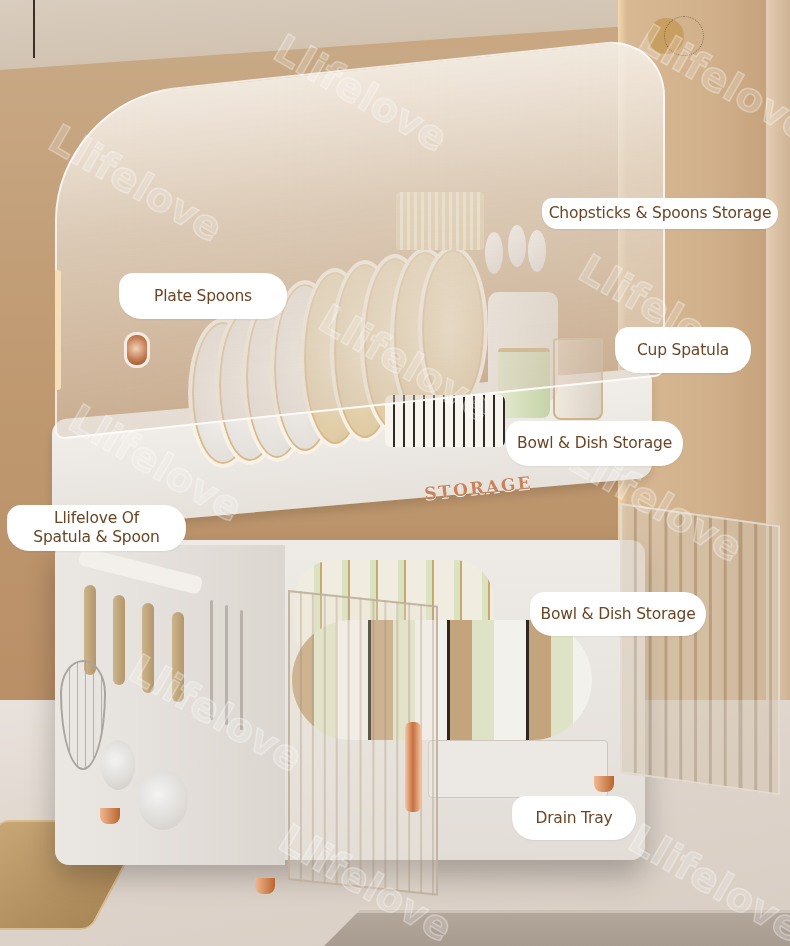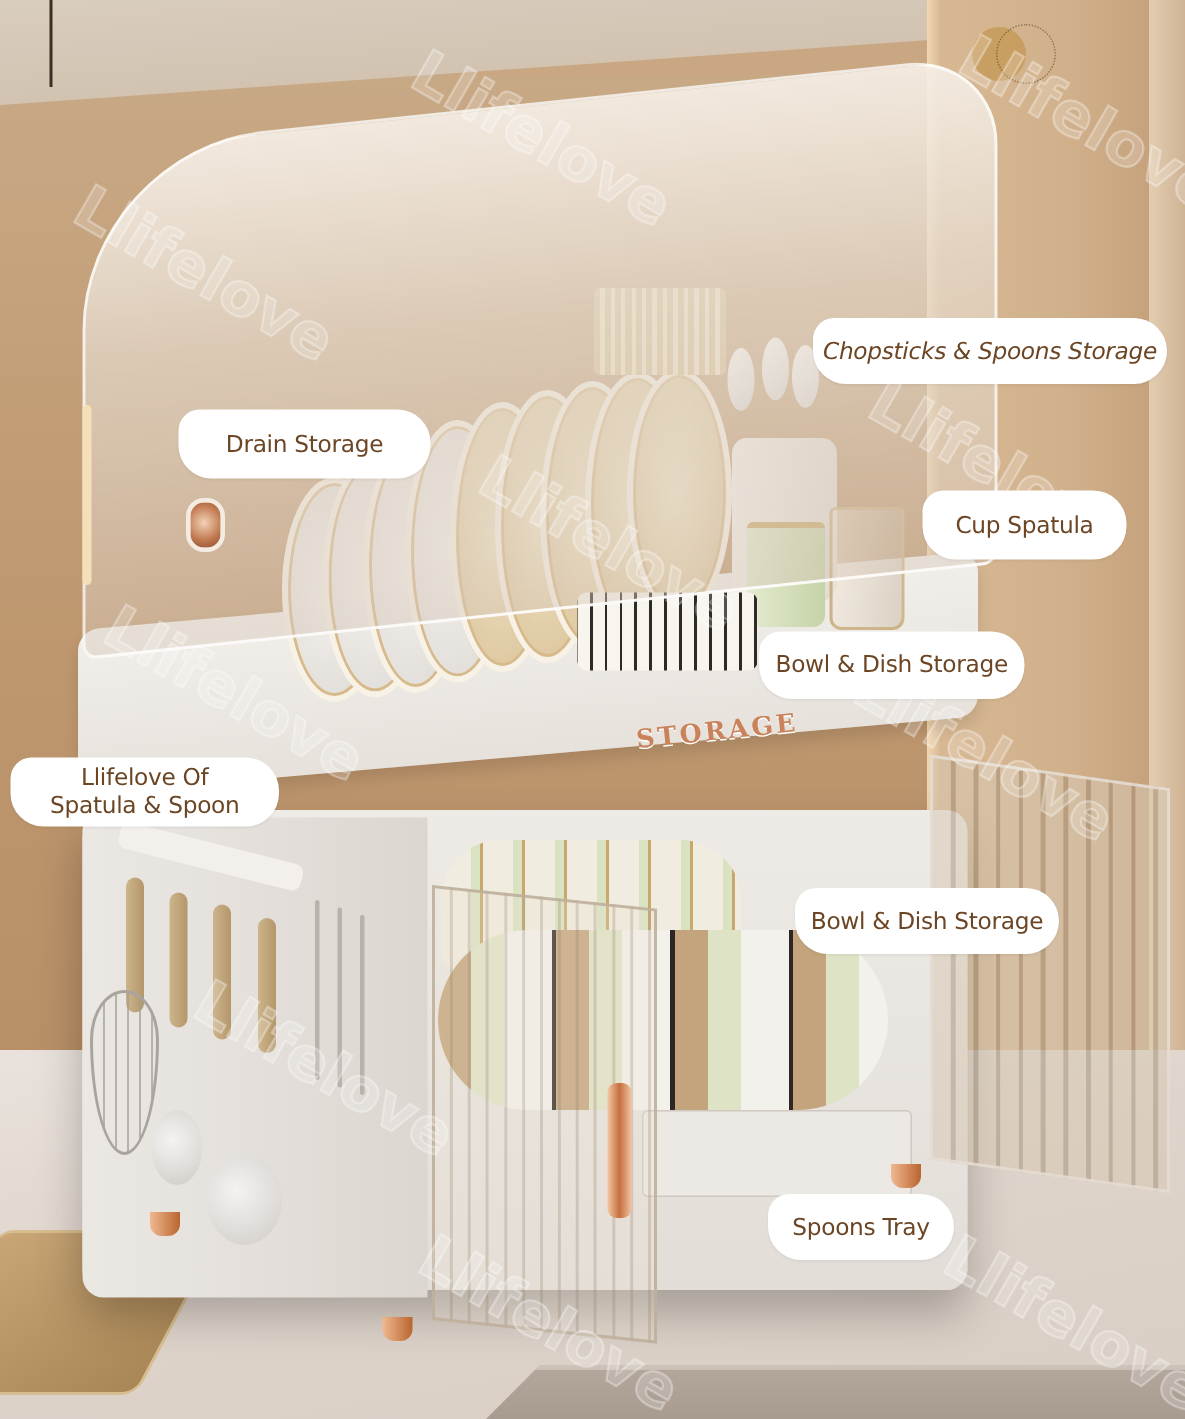--- a/index.html
+++ b/index.html
@@ -240,28 +240,28 @@
   <div class="wm" style="left:630px;top:60px;">Llifelove</div>
   <div class="wm" style="left:310px;top:340px;">Llifelove</div>
   <div class="wm" style="left:570px;top:290px;">Llifelove</div>
   <div class="wm" style="left:60px;top:440px;">Llifelove</div>
   <div class="wm" style="left:560px;top:480px;">Llifelove</div>
   <div class="wm" style="left:120px;top:690px;">Llifelove</div>
   <div class="wm" style="left:270px;top:860px;">Llifelove</div>
   <div class="wm" style="left:620px;top:860px;">Llifelove</div>
 </div>
 
-<div class="label" style="left:542px;top:212px;width:236px;height:44px;font-style:italic;">Chopsticks &amp; Spoons Storage</div>
-
-<div class="label" style="left:119px;top:273px;width:168px;height:46px;">Drain Storage</div>
+<div class="label" style="left:542px;top:198px;width:236px;height:31px;">Chopsticks &amp; Spoons Storage</div>
+
+<div class="label" style="left:119px;top:273px;width:168px;height:46px;">Plate Spoons</div>
 
 <div class="label" style="left:615px;top:327px;width:136px;height:46px;">Cup Spatula</div>
 
 <div class="label" style="left:506px;top:421px;width:177px;height:45px;">Bowl &amp; Dish Storage</div>
 
 <div class="label multi" style="left:7px;top:505px;width:179px;height:46px;">
   <span>Llifelove Of</span>
   <span>Spatula &amp; Spoon</span>
 </div>
 
 <div class="label" style="left:530px;top:592px;width:176px;height:44px;">Bowl &amp; Dish Storage</div>
 
-<div class="label" style="left:512px;top:796px;width:124px;height:44px;">Spoons Tray</div>
+<div class="label" style="left:512px;top:796px;width:124px;height:44px;">Drain Tray</div>
 
 </body></html>

